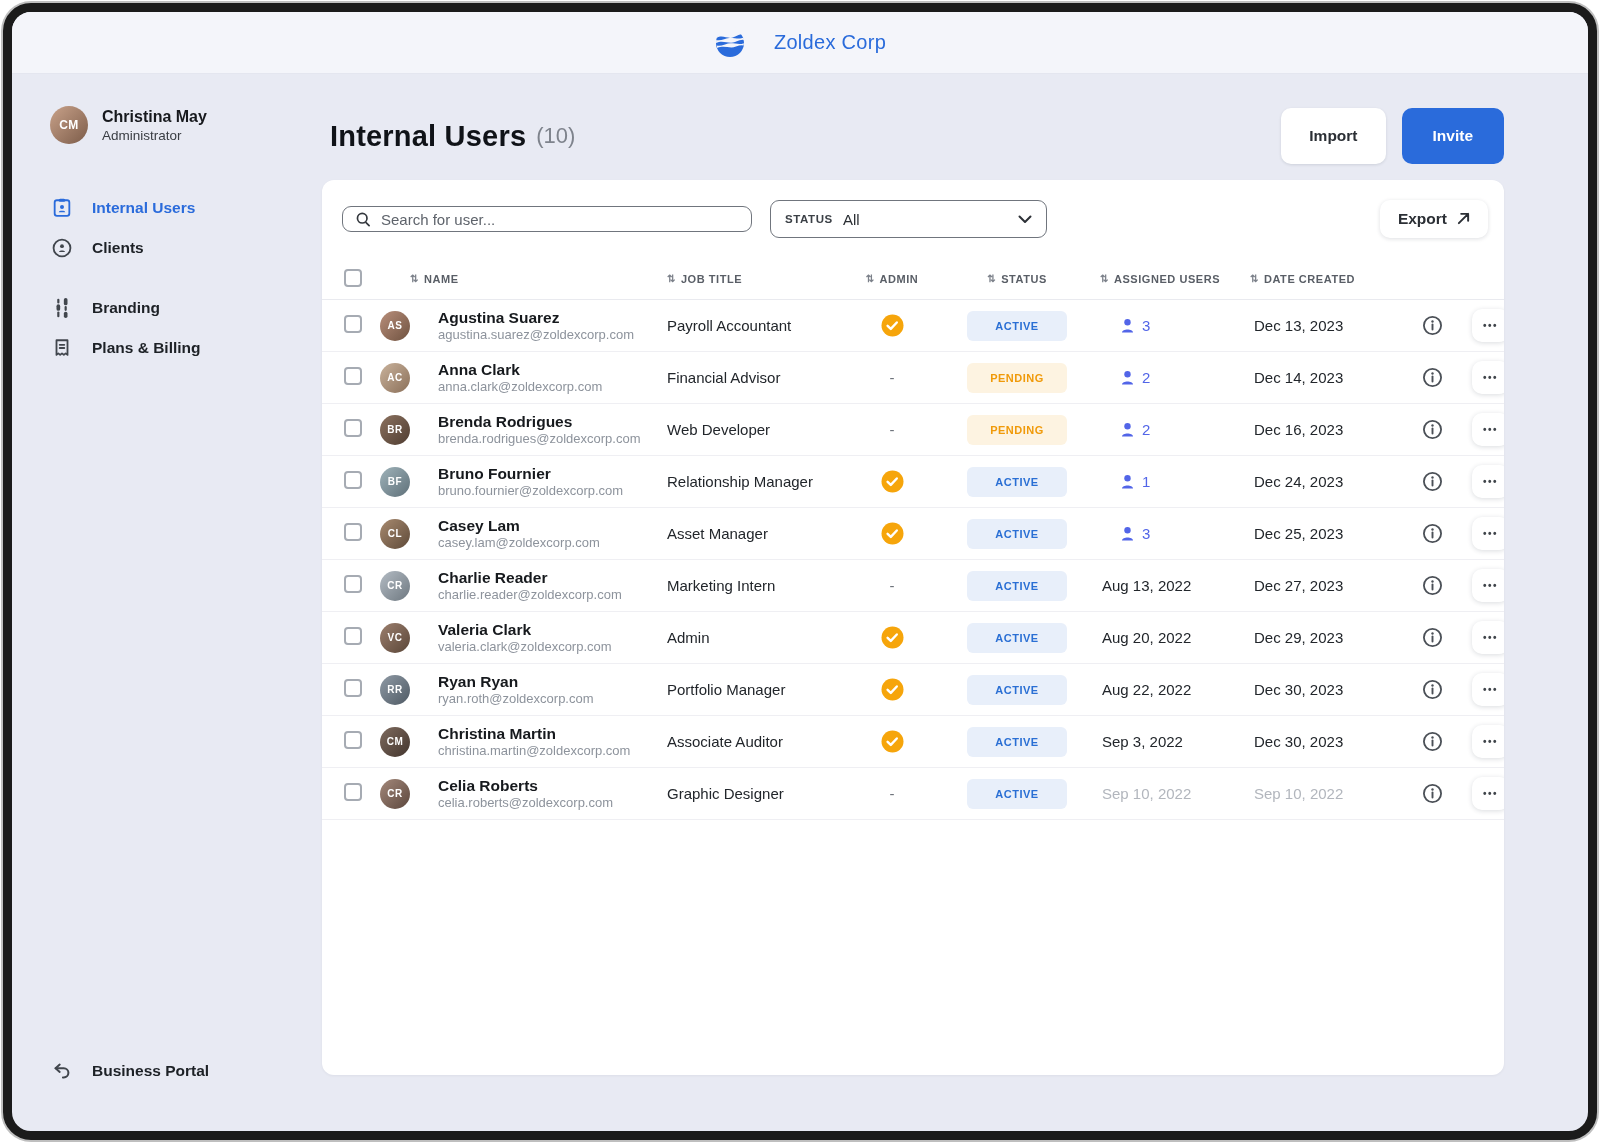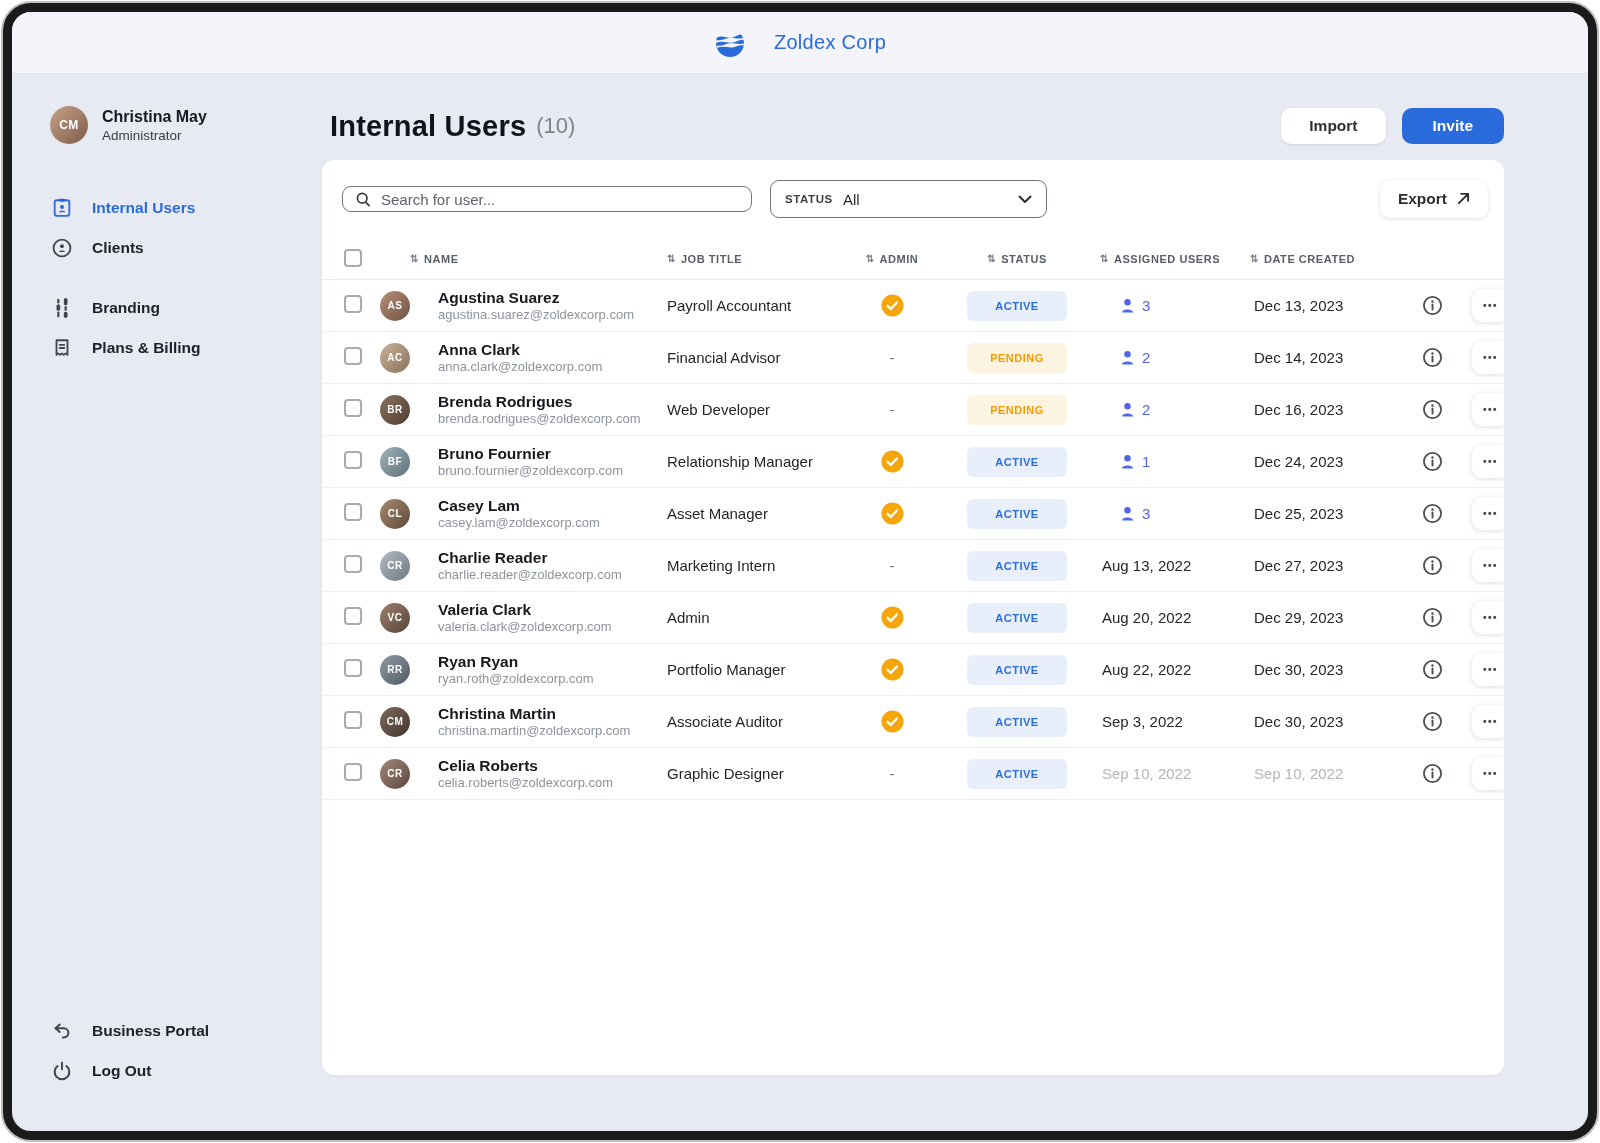--- a/index.html
+++ b/index.html
@@ -55,21 +55,21 @@
   .sidebar-footer { margin-top:auto; display:flex; flex-direction:column; }
   
   .main { flex:1; padding:34px 84px 0 0; display:flex; flex-direction:column; min-width:0; }
   .page-head { display:flex; align-items:center; padding-left:8px; }
   .page-title { font-size:29px; font-weight:700; color:#101318; letter-spacing:.2px; }
   .page-count { font-size:22px; color:#7e838c; margin-left:10px; font-weight:400; }
   .head-actions { margin-left:auto; display:flex; gap:16px; }
   .btn {
     border:none; border-radius:10px; font-family:inherit;
     font-size:15.5px; font-weight:600; cursor:pointer;
-    height:36px; display:inline-flex; align-items:center; justify-content:center;
+    height:56px; display:inline-flex; align-items:center; justify-content:center;
   }
   .btn-import { background:#fff; color:#2b2f35; padding:0 28px; box-shadow:0 1px 3px rgba(20,30,50,.12); }
   .btn-invite { background:var(--accent,#2a6bdb); color:#fff; padding:0 31px; }
   
   .card {
     margin-top:16px; margin-bottom:56px; flex:1;
     background:#fff; border-radius:12px;
     box-shadow:0 1px 3px rgba(18,28,45,.05);
     padding-top:20px; display:flex; flex-direction:column; min-height:0;
   }
@@ -234,29 +234,20 @@
       <div class="sidebar-footer">
         <div class="nav-item">
           <span class="nicon">
             <svg width="22" height="22" viewBox="0 0 24 24" fill="none" stroke="#41464d" stroke-width="2.2" stroke-linecap="round" stroke-linejoin="round">
               <path d="M9.5 5 L5 9 l4.5 4"></path>
               <path d="M5 9 h9 a5 5 0 0 1 5 5 v0 a5 5 0 0 1 -5 5 h-1"></path>
             </svg>
           </span>
           <span>Business Portal</span>
         </div>
-        <div class="nav-item">
-          <span class="nicon">
-            <svg width="22" height="22" viewBox="0 0 24 24" fill="none" stroke="#41464d" stroke-width="2.2" stroke-linecap="round">
-              <path d="M7.2 6.6 a8 8 0 1 0 9.6 0"></path>
-              <line x1="12" y1="3" x2="12" y2="10"></line>
-            </svg>
-          </span>
-          <span>Log Out</span>
-        </div>
       </div>
     </div>
 
     <div class="main">
       <div class="page-head">
         <span class="page-title">Internal Users</span>
         <span class="page-count">(10)</span>
         <span class="head-actions">
           <button class="btn btn-import">Import</button>
           <button class="btn btn-invite">Invite</button>

